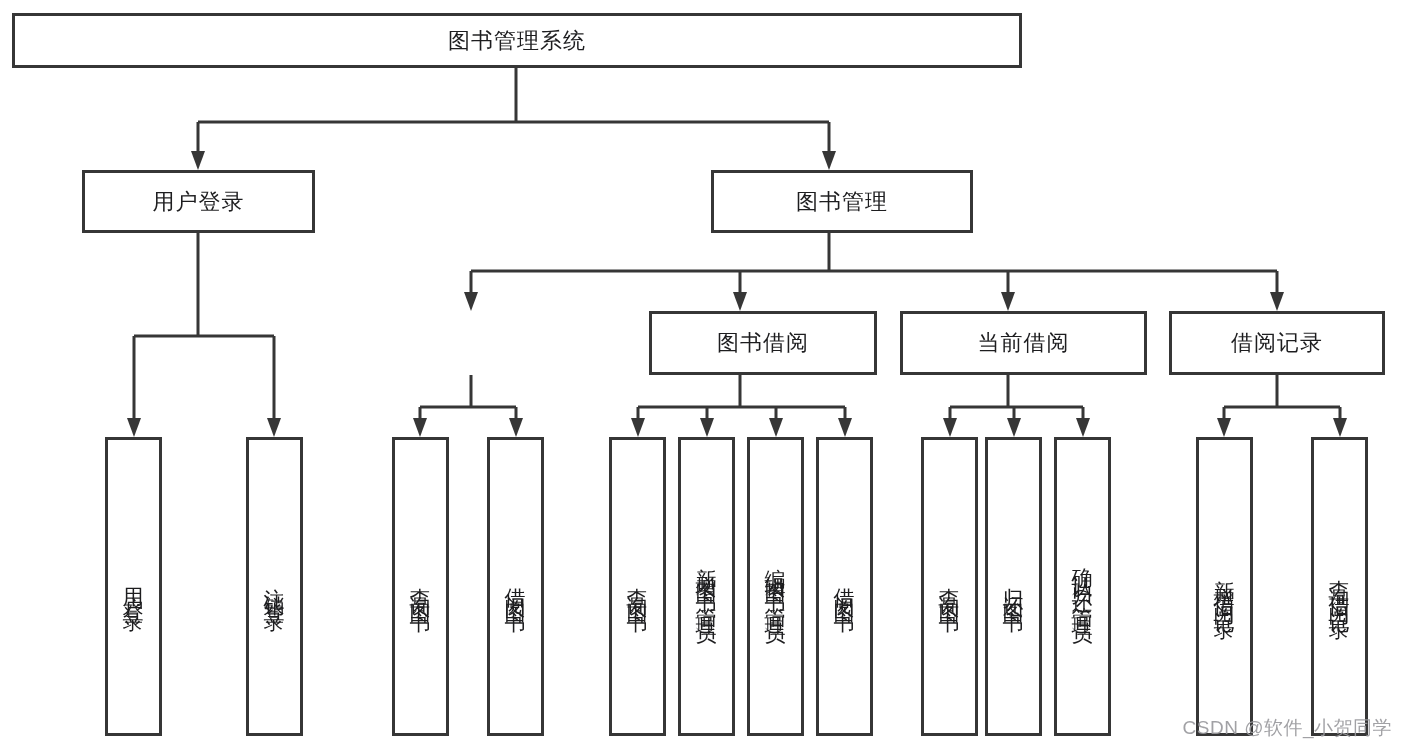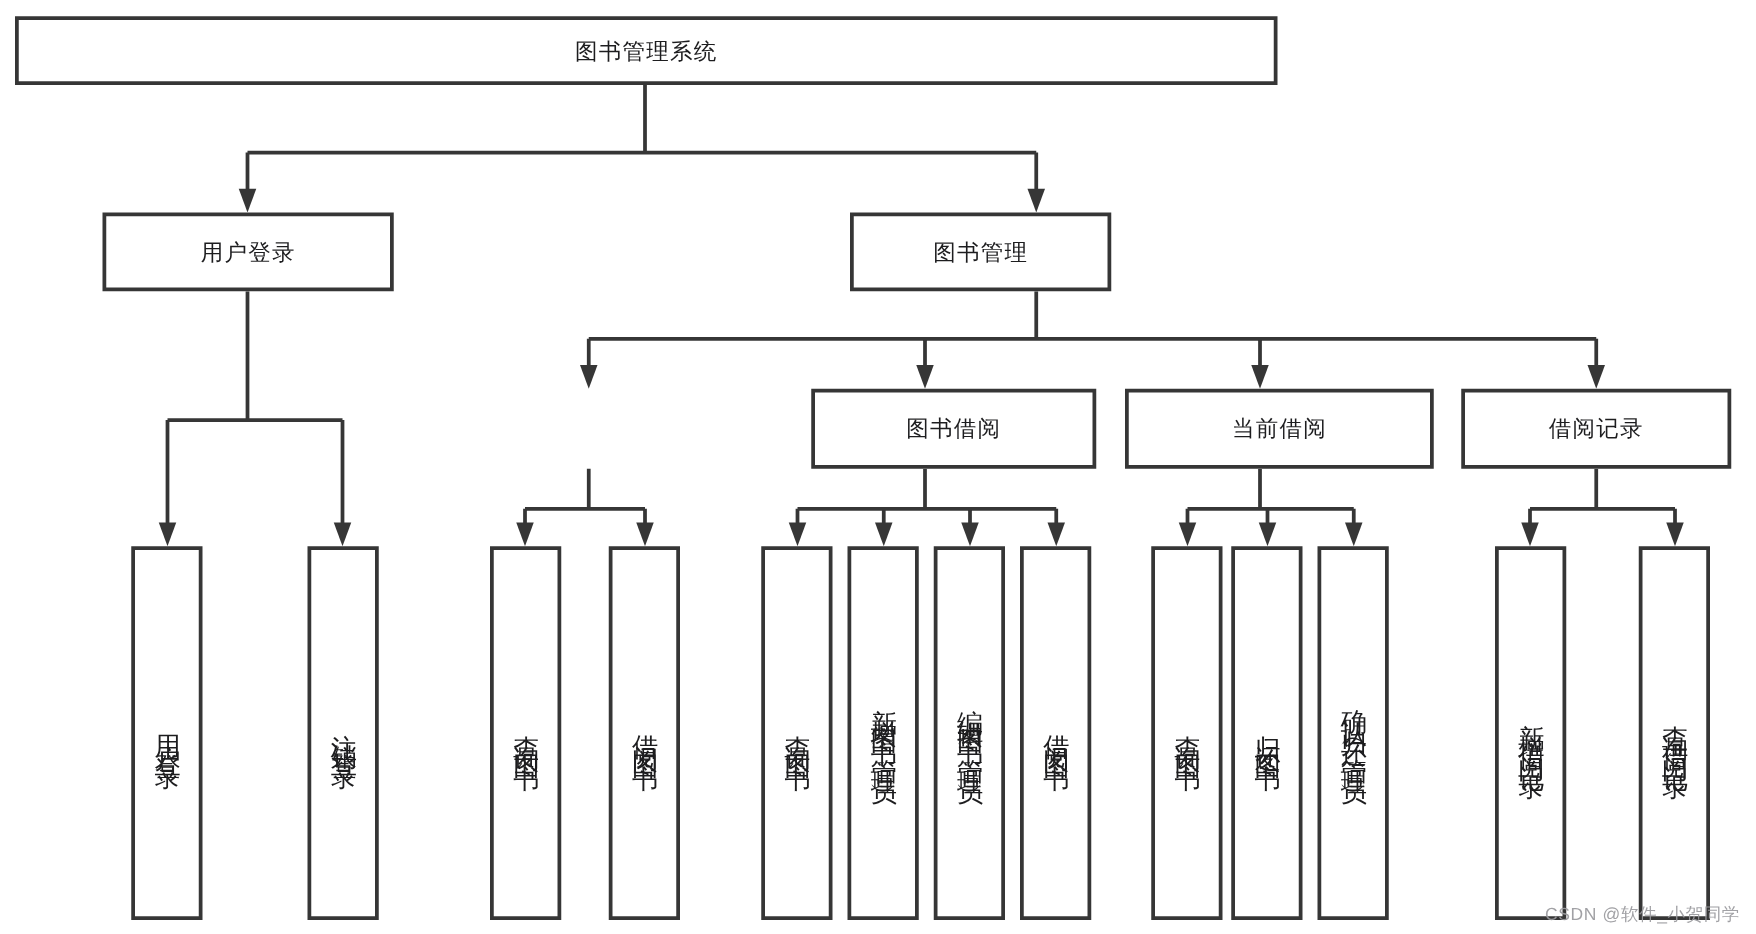--- a/index.html
+++ b/index.html
@@ -9,29 +9,29 @@
   }
   #connectors{position:absolute;left:0;top:0;width:1405px;height:747px;z-index:1;}
   #connectors path{stroke:var(--line,#363636);stroke-width:3;fill:none;}
   #connectors polygon{fill:var(--line,#363636);stroke:none;}
   .box{
     position:absolute;box-sizing:border-box;background:#fff;
     border:3px solid var(--line,#363636);color:var(--text,#1d1d1f);
     display:flex;align-items:center;justify-content:center;z-index:2;
     line-height:1;
   }
-  .hbox{font-size:18px;letter-spacing:1px;}
+  .hbox{font-size:22px;letter-spacing:1px;}
   .vbox{
     writing-mode:vertical-rl;font-size:21px;letter-spacing:8px;
     width:57px;height:299px;top:437px;
   }
   .lvl3{top:311px;height:64px;}
   #watermark{
     position:absolute;right:13px;bottom:6px;z-index:5;
-    font-size:14px;letter-spacing:0.5px;color:var(--watermark,#9a9a9e);
+    font-size:19px;letter-spacing:0.5px;color:var(--watermark,#9a9a9e);
     opacity:0.92;white-space:nowrap;
   }
 </style>
 </head>
 <body>
 
 <div id="canvas">
 
   <svg id="connectors" viewBox="0 0 1405 747" xmlns="http://www.w3.org/2000/svg">
 
@@ -65,21 +65,21 @@
     <polygon points="1076,418 1090,418 1083,437"></polygon>
 
     <path d="M1277 375 V407 M1224 407 H1340 M1224 407 V421 M1340 407 V421"></path>
     <polygon points="1217,418 1231,418 1224,437"></polygon>
     <polygon points="1333,418 1347,418 1340,437"></polygon>
   </svg>
 
   <div class="box hbox" style="left:12px;top:13px;width:1010px;height:55px">图书管理系统</div>
 
   <div class="box hbox" style="left:82px;top:170px;width:233px;height:63px">用户登录</div>
-  <div class="box hbox" style="left:680px;top:170px;width:209px;height:63px">图书管理</div>
+  <div class="box hbox" style="left:711px;top:170px;width:262px;height:63px">图书管理</div>
 
   <div class="box hbox lvl3" style="left:649px;width:228px">图书借阅</div>
   <div class="box hbox lvl3" style="left:900px;width:247px">当前借阅</div>
   <div class="box hbox lvl3" style="left:1169px;width:216px">借阅记录</div>
 
   <div class="box vbox" style="left:105px">用户登录</div>
   <div class="box vbox" style="left:246px">注销登录</div>
 
   <div class="box vbox" style="left:392px">查询图书</div>
   <div class="box vbox" style="left:487px">借阅图书</div>

